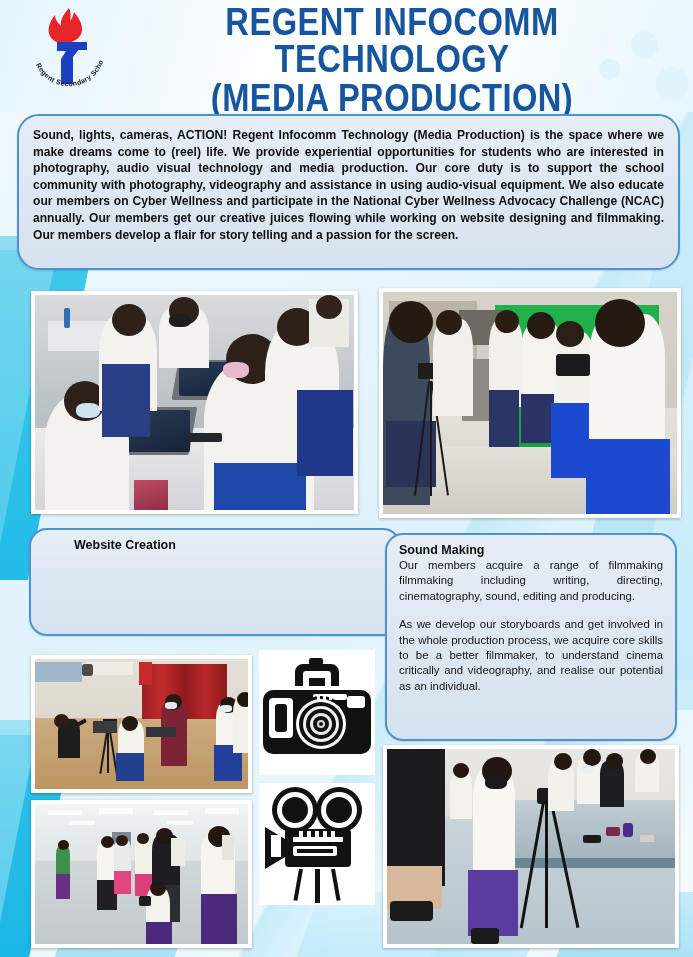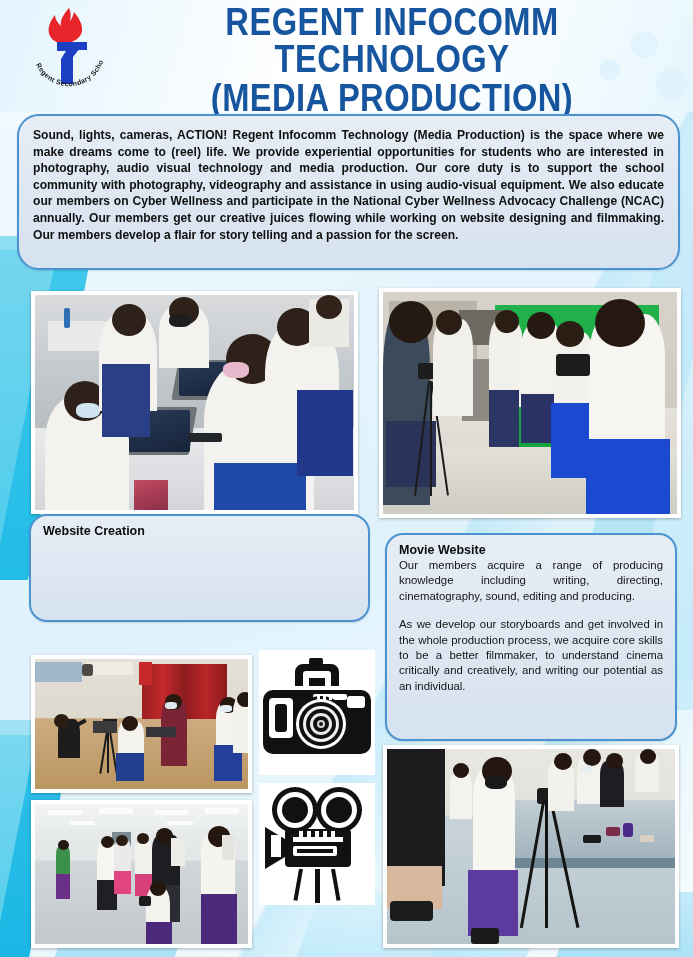--- a/index.html
+++ b/index.html
@@ -51,21 +51,21 @@
     background:linear-gradient(180deg,#e6edf5 0%, #dde7f2 55%, #d6e2ef 100%);
     box-shadow:0 1px 2px rgba(0,0,0,.12);}
   .intro{left:17px;top:114px;width:659px;height:152px;border-radius:22px;}
   .intro p{margin:0;padding:11px 14px 0 14px;font-size:12.1px;line-height:16.6px;
     color:#101010;font-weight:bold;text-align:justify;}
 
   .panel-title{font-size:12.5px;font-weight:bold;color:#0d0d0d;margin:0 0 1px 0;}
   .panel-body{font-size:11.4px;line-height:15.4px;color:#141414;text-align:justify;margin:0;}
   .panel-body + .panel-body{margin-top:13px;}
 
-  .box-web{left:29px;top:514px;width:337px;height:104px;}
+  .box-web{left:29px;top:528px;width:337px;height:104px;padding-left:31px;}
   .box-web .inner{padding:8px 12px 0 12px;}
   .box-movie{left:385px;top:533px;width:288px;height:204px;}
   .box-movie .inner{padding:8px 12px 0 12px;}
 
   
   .photo{position:absolute;background:#ffffff;padding:4px;
     box-shadow:0 1px 3px rgba(0,0,0,.28);overflow:hidden;}
   .photo .img{width:100%;height:100%;position:relative;overflow:hidden;}
   .ph1{left:31px;top:291px;width:319px;height:215px;}
   .ph2{left:379px;top:288px;width:294px;height:222px;}
@@ -222,23 +222,23 @@
   </div>
 
   <div class="bluebox box-web">
     <div class="inner">
       <p class="panel-title">Website Creation</p>
     </div>
   </div>
 
   <div class="bluebox box-movie">
     <div class="inner">
-      <p class="panel-title">Movie Website</p>
-      <p class="panel-body">Our members acquire a range of producing knowledge including writing, directing, cinematography, sound, editing and producing.</p>
-      <p class="panel-body">As we develop our storyboards and get involved in the whole production process,  we acquire core skills to be a better filmmaker, to understand cinema critically and creatively, and writing our potential as an individual.</p>
+      <p class="panel-title">Sound Making</p>
+      <p class="panel-body">Our members acquire a range of filmmaking filmmaking including writing, directing, cinematography, sound, editing and producing.</p>
+      <p class="panel-body">As we develop our storyboards and get involved in the whole production process,  we acquire core skills to be a better filmmaker, to understand cinema critically and videography, and realise our potential as an individual.</p>
     </div>
   </div>
 
   <div class="photo ph3">
     <div class="img">
       <div class="scene s3">
         <div class="f curtain"></div>
         <div class="f floor"></div>
         <div class="f" style="left:0%;top:2%;width:22%;height:16%;background:#9fb8c9;"></div>
         <div class="f" style="left:24%;top:2%;width:22%;height:10%;background:#f0ece3;"></div>

